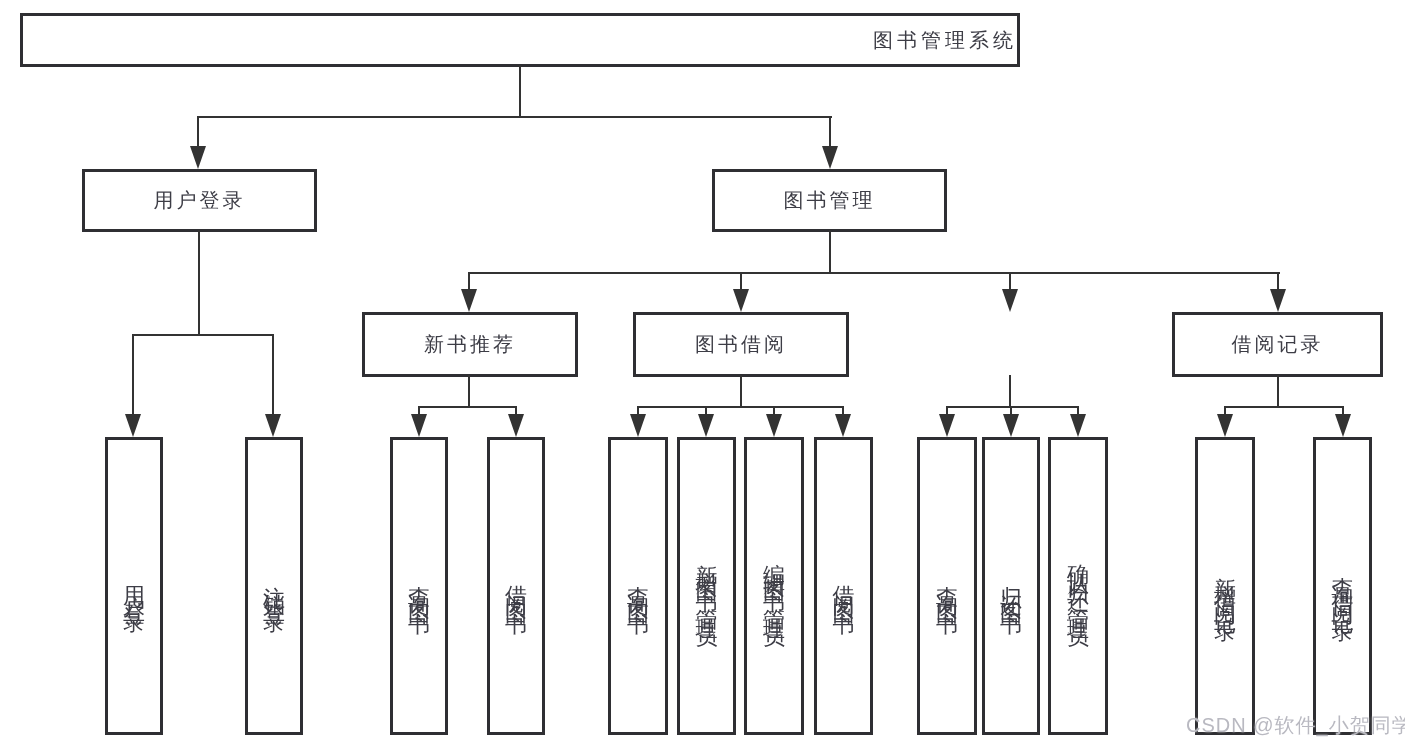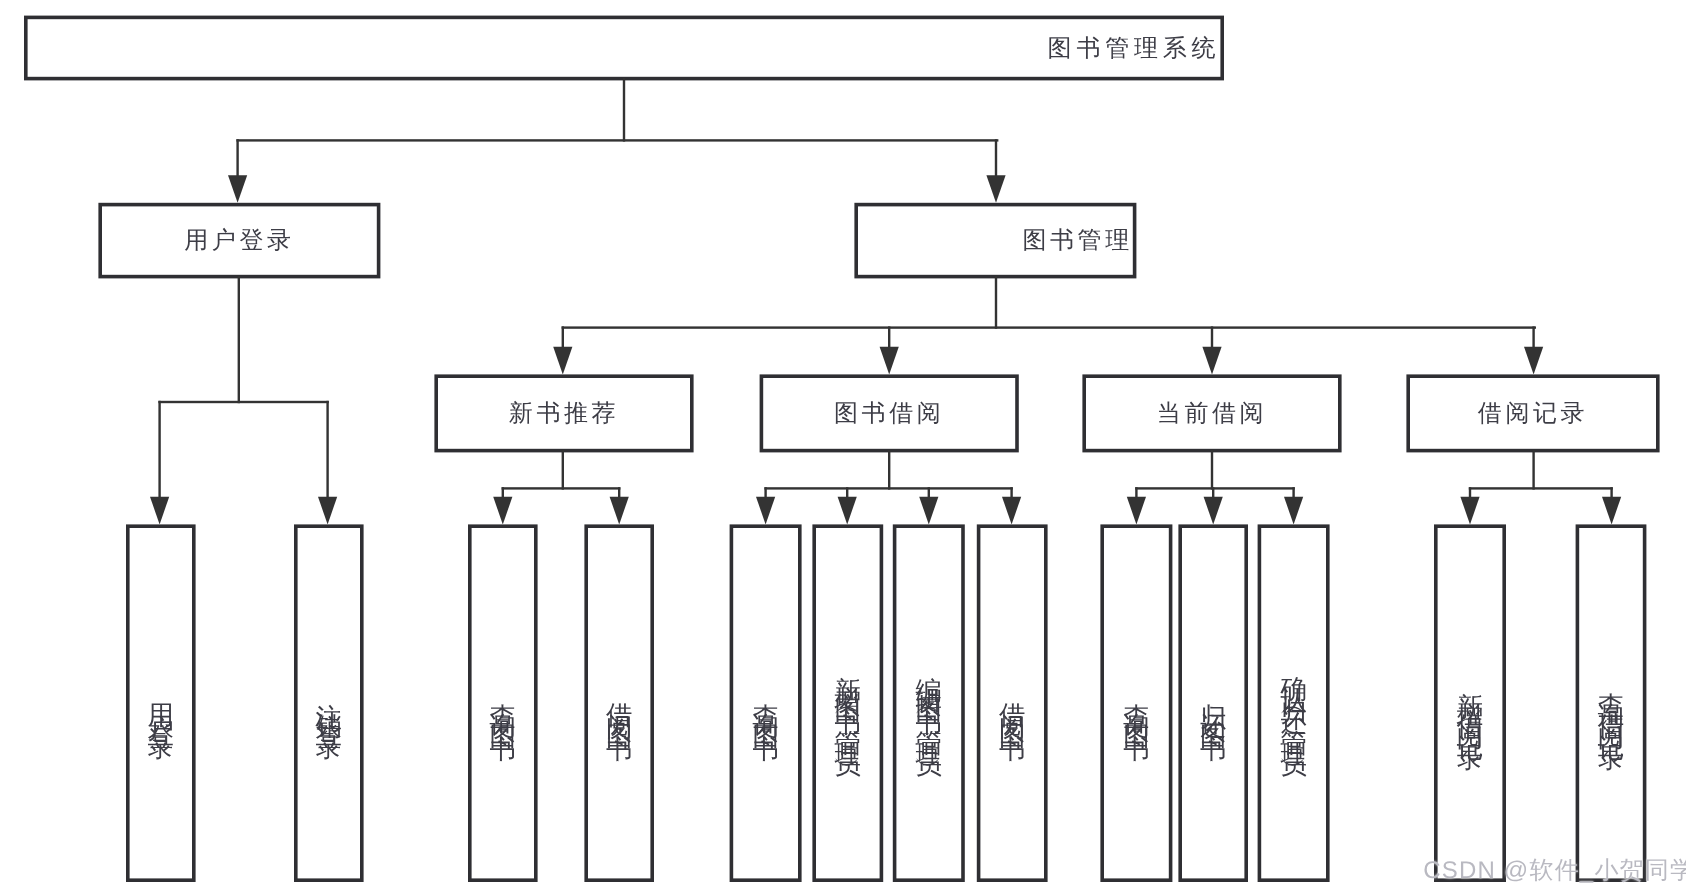--- a/index.html
+++ b/index.html
@@ -43,21 +43,21 @@
   <div class="vline" style="left:519px;top:65px;height:53px;"></div>
   <div class="hline" style="left:197px;top:116px;width:635px;"></div>
   <div class="vline" style="left:197px;top:116px;height:32px;"></div>
   <div class="arrow" style="left:190px;top:146px;"></div>
   <div class="vline" style="left:829px;top:116px;height:32px;"></div>
   <div class="arrow" style="left:822px;top:146px;"></div>
 
   <div class="box" style="left:82px;top:169px;width:235px;height:63px;">
     <span class="hlabel">用户登录</span>
   </div>
-  <div class="box" style="left:712px;top:169px;width:235px;height:63px;justify-content:flex-end;">
+  <div class="box" style="left:712px;top:169px;width:235px;height:63px;">
     <span class="hlabel">图书管理</span>
   </div>
 
   <div class="vline" style="left:198px;top:230px;height:106px;"></div>
   <div class="hline" style="left:132px;top:334px;width:142px;"></div>
   <div class="vline" style="left:132px;top:334px;height:84px;"></div>
   <div class="arrow" style="left:125px;top:414px;"></div>
   <div class="vline" style="left:272px;top:334px;height:84px;"></div>
   <div class="arrow" style="left:265px;top:414px;"></div>
 
@@ -70,23 +70,20 @@
   <div class="vline" style="left:1009px;top:272px;height:19px;"></div>
   <div class="arrow" style="left:1002px;top:289px;"></div>
   <div class="vline" style="left:1277px;top:272px;height:19px;"></div>
   <div class="arrow" style="left:1270px;top:289px;"></div>
 
   <div class="box" style="left:633px;top:312px;width:216px;height:65px;">
     <span class="hlabel">图书借阅</span>
   </div>
   <div class="box" style="left:362px;top:312px;width:216px;height:65px;">
     <span class="hlabel">新书推荐</span>
-  </div>
-  <div class="box" style="left:902px;top:312px;width:216px;height:65px;">
-    <span class="hlabel">当前借阅</span>
   </div>
   <div class="box" style="left:1172px;top:312px;width:211px;height:65px;">
     <span class="hlabel">借阅记录</span>
   </div>
 
   <div class="vline" style="left:468px;top:375px;height:33px;"></div>
   <div class="hline" style="left:418px;top:406px;width:99px;"></div>
   <div class="vline" style="left:418px;top:406px;height:10px;"></div>
   <div class="arrow" style="left:411px;top:414px;"></div>
   <div class="vline" style="left:515px;top:406px;height:10px;"></div>

